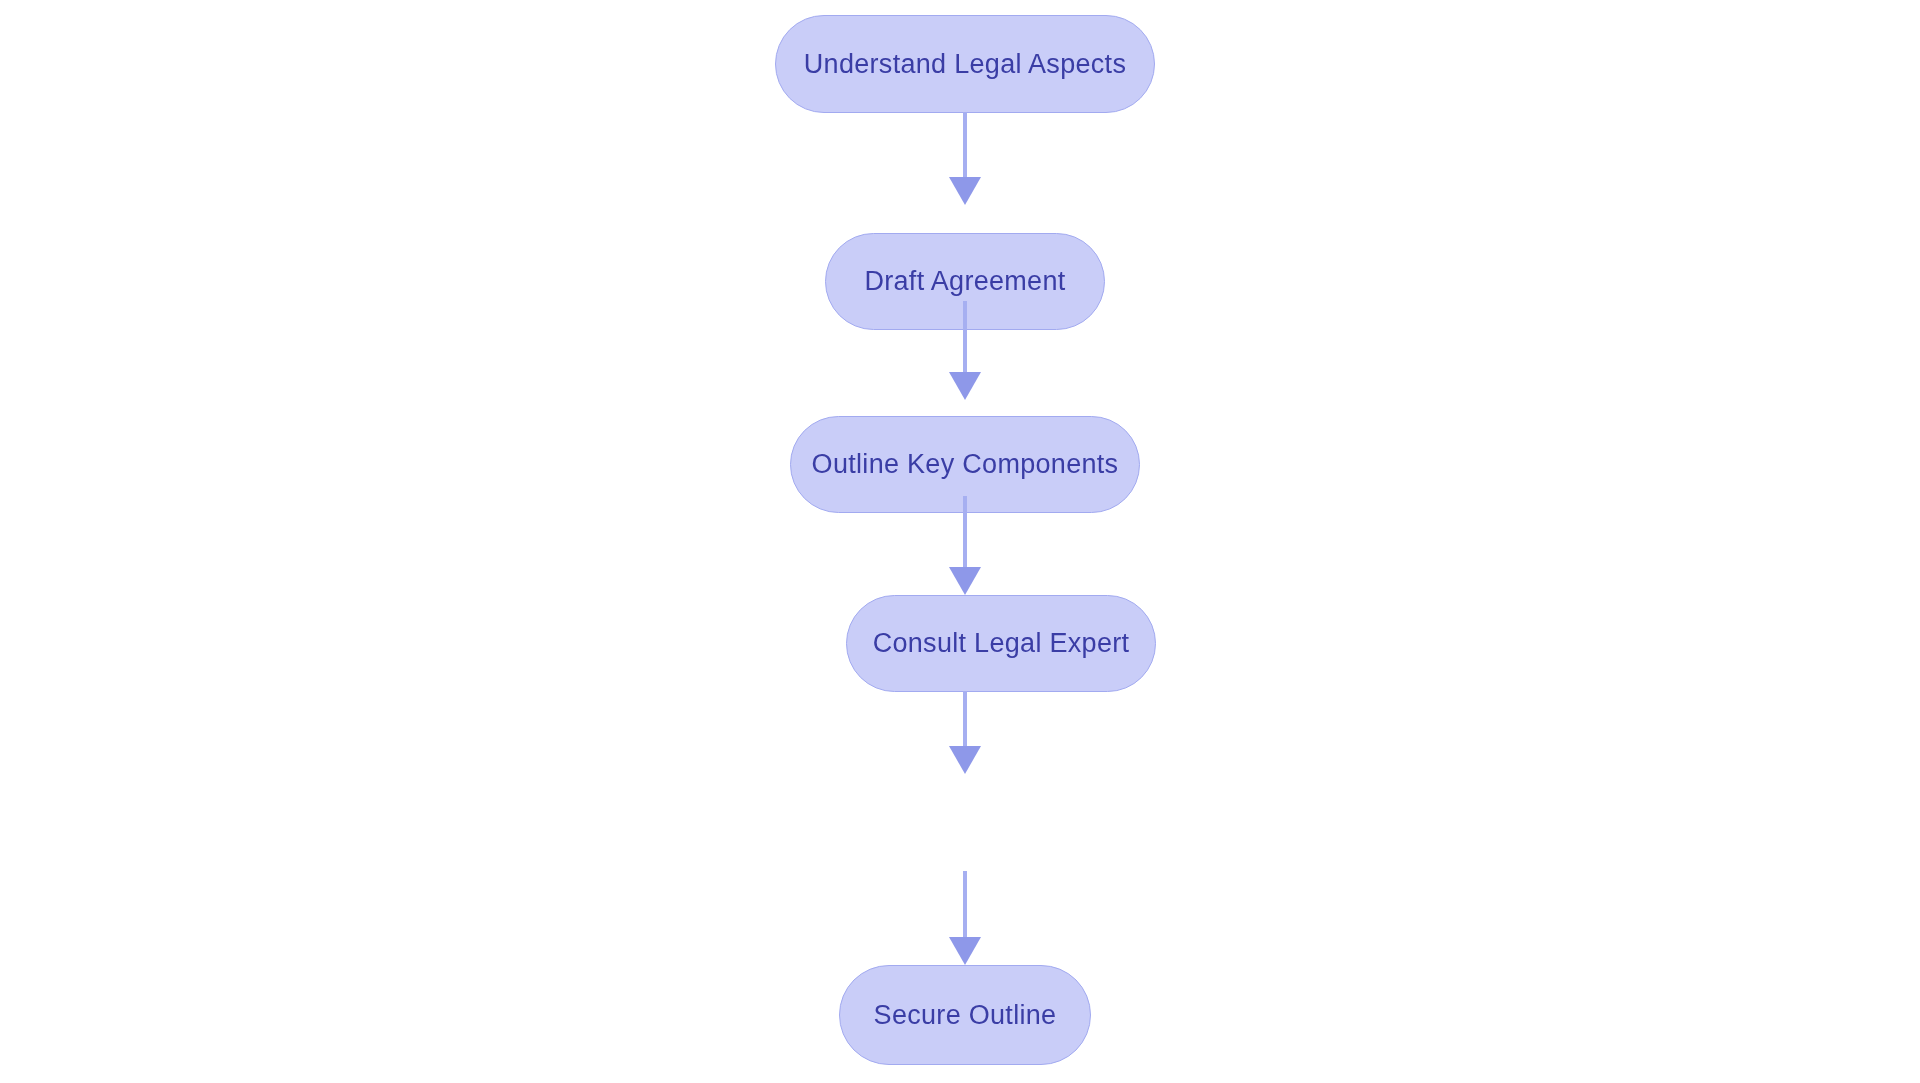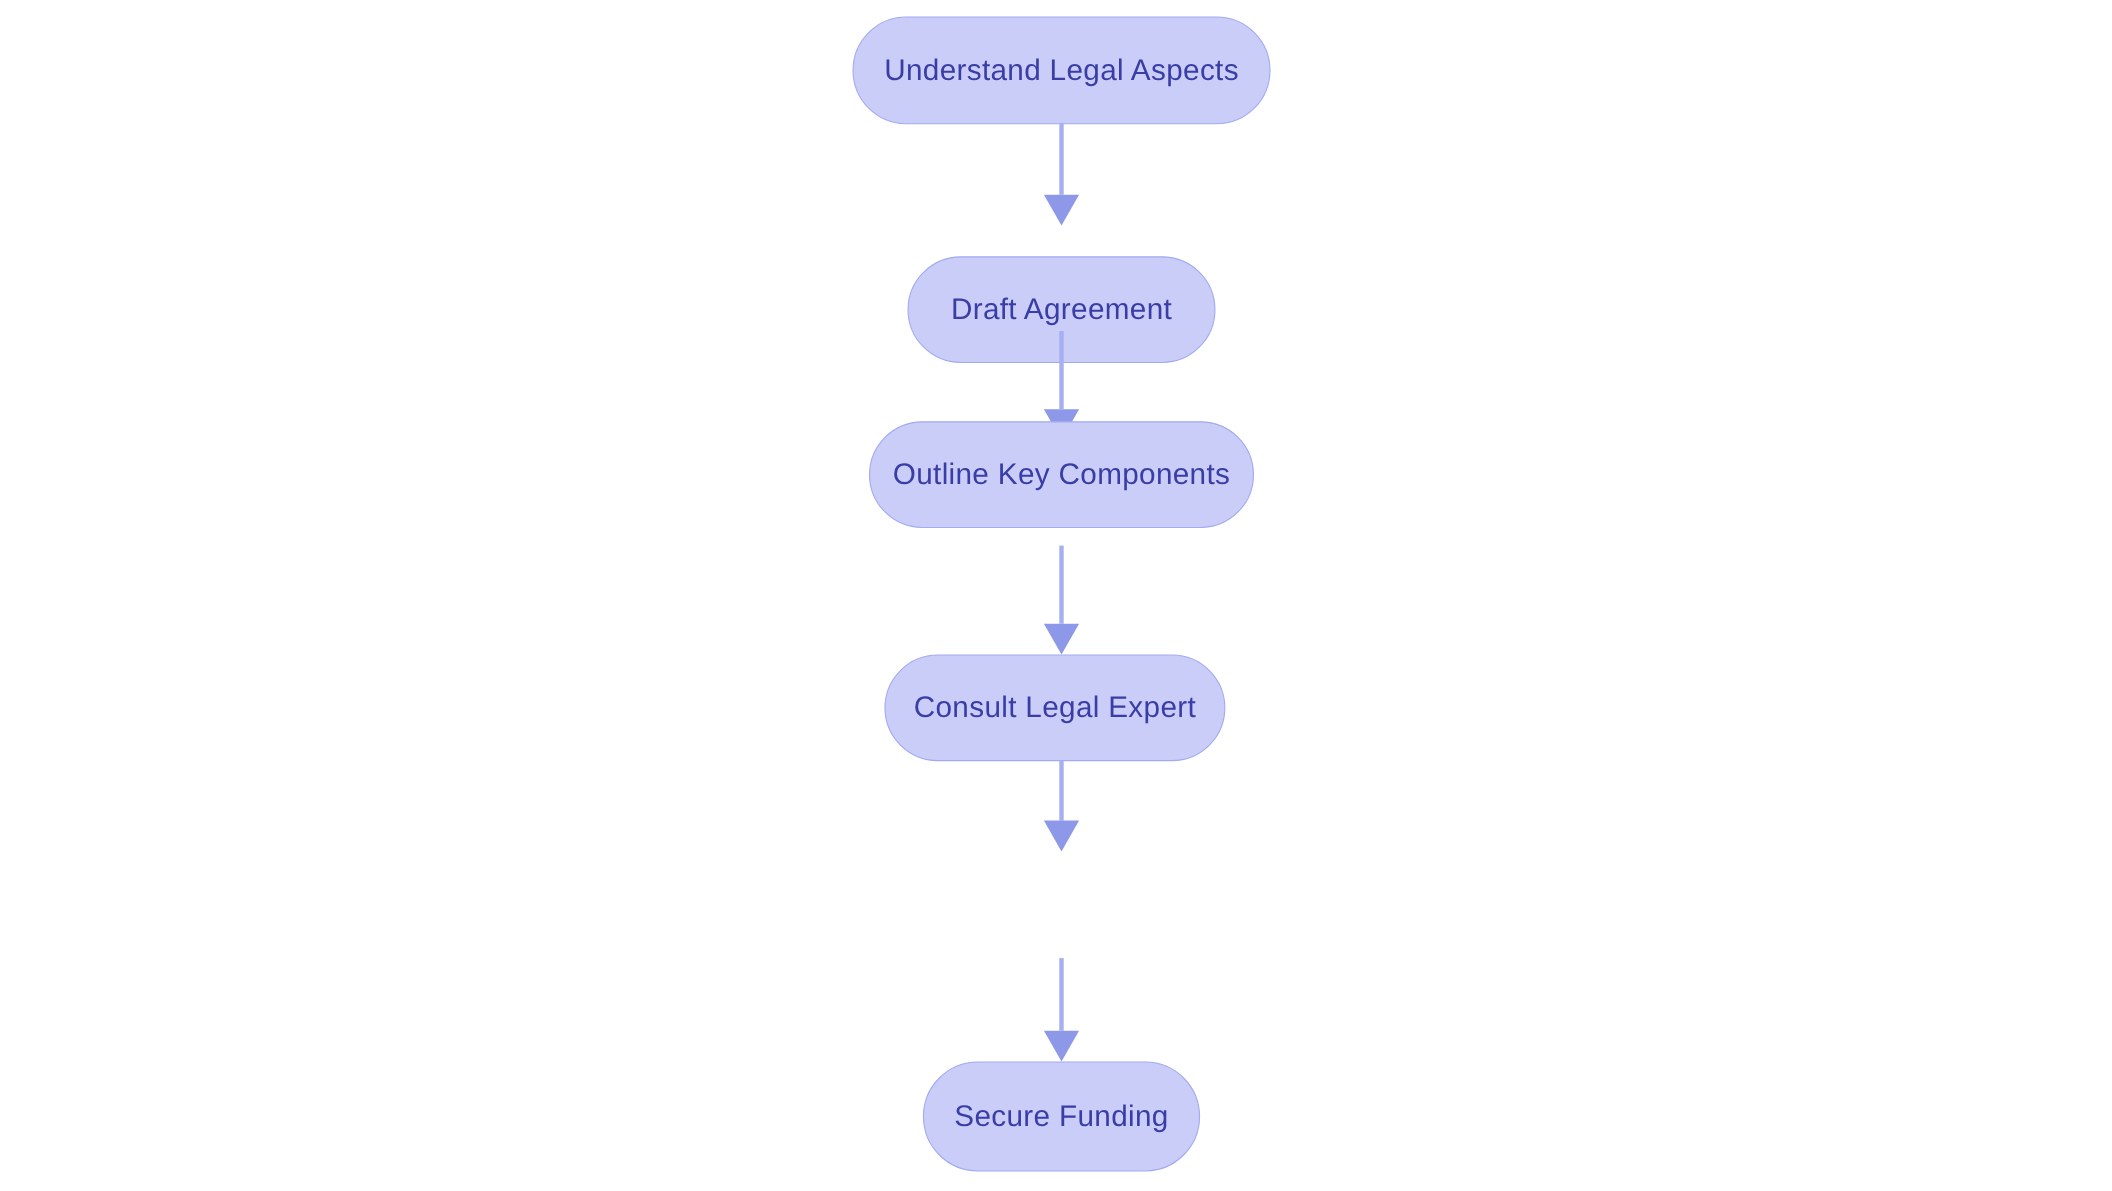--- a/index.html
+++ b/index.html
@@ -33,22 +33,22 @@
     border-radius: 50px;
     color: var(--text_color);
     font-size: 27px;
     letter-spacing: 0.3px;
     text-align: center;
     white-space: nowrap;
   }
   
   .n1 { left: 775px; top: 15px;  width: 380px; height: 98px; }
   .n2 { left: 825px; top: 205px; width: 280px; height: 97px; margin-top: 28px; }
-  .n3 { left: 790px; top: 383px; width: 350px; height: 97px; text-align: right; }
-  .n4 { left: 804px; top: 595px; width: 310px; height: 97px; }
+  .n3 { left: 790px; top: 416px; width: 350px; height: 97px; text-align: right; }
+  .n4 { left: 846px; top: 595px; width: 310px; height: 97px; }
   .n5 { left: 845px; top: 774px; width: 240px; height: 98px; }
   .n6 { left: 839px; top: 965px; width: 252px; height: 100px; }
 
   .stem {
     position: absolute;
     left: 963px;
     width: 4px;
     background: var(--stem_color);
   }
   .head {
@@ -96,16 +96,16 @@
   </div>
 
   <div class="stem s4"></div>
   <div class="head h4"></div>
 
 
   <div class="stem s5"></div>
   <div class="head h5"></div>
 
   <div class="node n6">
-    <span>Secure Funding</span>
+    <span>Secure Outline</span>
   </div>
 
 </div>
 
 </body></html>

